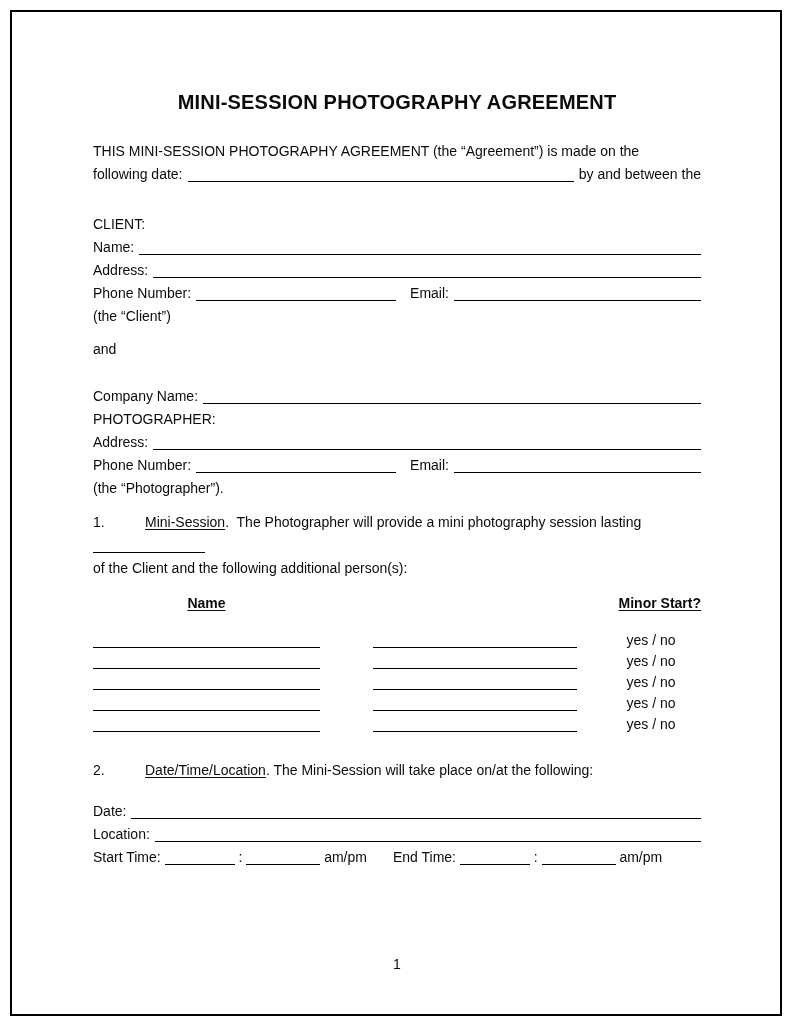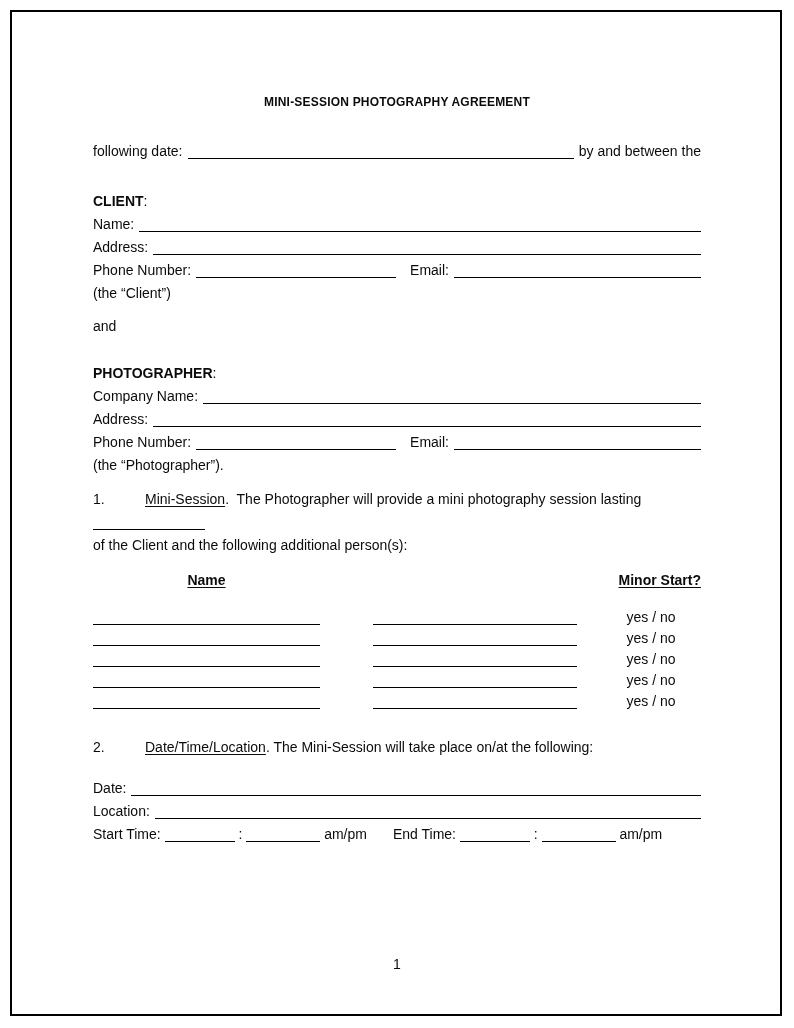--- a/index.html
+++ b/index.html
@@ -6,29 +6,29 @@
   html, body { width: 794px; height: 1028px; }
   body {
     background: #ffffff;
     font-family: "Liberation Sans", sans-serif;
     color: #0b0b0b;
     position: relative;
   }
   .page { position: absolute; left: 0; top: 0; width: 794px; height: 1028px; background: #fff; }
   .page-border { position: absolute; left: 10px; top: 10px; width: 772px; height: 1006px; border: 2px solid #000; }
   .content { position: absolute; left: 93px; top: 92px; width: 608px; font-size: 14px; line-height: 23px; }
-  .title { font-size: 12px; line-height: 20px; font-weight: bold; text-align: center; margin-bottom: 28px; letter-spacing: 0.2px; }
+  .title { font-size: 20px; line-height: 20px; font-weight: bold; text-align: center; margin-bottom: 28px; letter-spacing: 0.2px; }
   .line { line-height: 23px; white-space: nowrap; }
   .keepsp { white-space: pre; }
   .flexline { display: flex; align-items: baseline; }
   .fill { flex: 1 1 auto; height: 0; border-bottom: 1px solid #000; align-self: flex-end; margin: 0 0 4px 5px; }
   .fill.mid { margin-right: 5px; }
   .blank { display: inline-block; height: 4px; border-bottom: 1px solid #000; vertical-align: -3px; }
   .flexline .blank { align-self: flex-end; height: 0; margin-bottom: 4px; margin-left: 5px; }
-  .bold { font-weight: bold; }
+  .bold { font-weight: normal; }
   .u { text-decoration: underline; text-underline-offset: 2px; }
   .party { margin-top: 27px; }
   .party.photographer { margin-top: 24px; }
   .connector { margin-top: 10px; }
   .section1 { margin-top: 11px; }
   .secnum { display: inline-block; width: 52px; }
   .blank-minutes { width: 112px; }
   .phoneblank { width: 200px; }
   .emaillabel { margin-left: 14px; }
   .phead { display: flex; margin-top: 12px; margin-bottom: 14px; font-weight: bold; }
@@ -50,20 +50,21 @@
 <body>
 
 <div class="page">
   <div class="page-border"></div>
 
   <div class="content">
 
     <h1 class="title">MINI-SESSION PHOTOGRAPHY AGREEMENT</h1>
 
     <div>
+      <div class="line">THIS MINI-SESSION PHOTOGRAPHY AGREEMENT (the “Agreement”) is made on the</div>
       <div class="line flexline">
           <span>following date:</span>
           <span class="fill mid"></span>
           <span>by and between the</span>
         </div>
     </div>
 
     <div class="party">
       <div class="line"><span class="bold">CLIENT</span><span>:</span></div>
       <div class="line flexline">
@@ -79,25 +80,25 @@
           <span class="blank phoneblank"></span>
           <span class="emaillabel">Email:</span>
           <span class="fill"></span>
         </div>
       <div class="line">(the “Client”)</div>
     </div>
 
     <div class="line connector">and</div>
 
     <div class="party photographer">
-      <div class="line"><span class="bold">PHOTOGRAPHER</span><span>:</span></div>
       <div class="line flexline">
           <span>Company Name:</span>
           <span class="fill"></span>
         </div>
+      <div class="line"><span class="bold">PHOTOGRAPHER</span><span>:</span></div>
       <div class="line flexline">
           <span>Address:</span>
           <span class="fill"></span>
         </div>
       <div class="line flexline">
           <span>Phone Number:</span>
           <span class="blank phoneblank"></span>
           <span class="emaillabel">Email:</span>
           <span class="fill"></span>
         </div>

